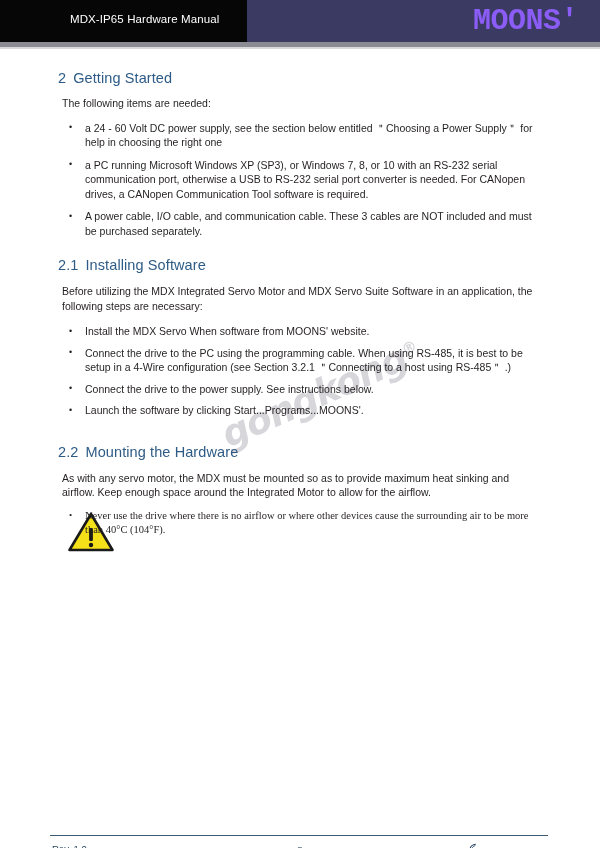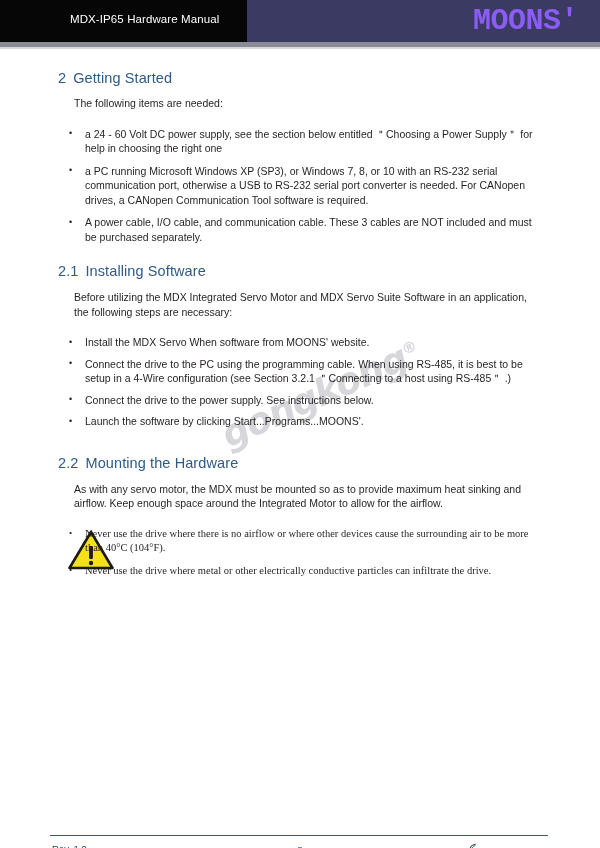--- a/index.html
+++ b/index.html
@@ -95,21 +95,21 @@
     font-weight: normal;
     margin: 0;
     padding: 0;
     letter-spacing: 0.1px;
   }
   h2.section .num { margin-right: 7px; }
 
   p.body {
     font-size: 10.5px;
     line-height: 14.5px;
-    margin: 16px;
+    margin: 4px;
     padding: 0;
     color: #231f20;
   }
 
   ul.bullets {
     list-style: none;
     margin: 8px;
     padding: 0;
   }
   ul.bullets > li {
@@ -275,21 +275,20 @@
     <div class="warn-row" style="margin-top:9px;font-family:Liberation Serif, serif;">
       <div class="warn-icon">
         <svg width="46" height="40" viewBox="0 0 46 40" xmlns="http://www.w3.org/2000/svg">
           <polygon points="23,2 44.5,38 1.5,38" fill="#f5e11a" stroke="#1a1a1a" stroke-width="2.6" stroke-linejoin="round"></polygon>
           <rect x="21.1" y="16" width="3.8" height="13" rx="1.1" fill="#1a1a1a"></rect>
           <circle cx="23" cy="33" r="2.2" fill="#1a1a1a"></circle>
         </svg>
       </div>
       <ul class="bullets warn-list">
         <li>Never use the drive where there is no airflow or where other devices cause the surrounding air to be more than 40°C (104°F).</li>
-        <li>Never use the drive where metal or other electrically conductive particles can infiltrate the drive.</li>
       </ul>
     </div>
 
   </div>
 
   <div class="footer-rule"></div>
 
   <div class="footer">
     <div class="footer-left">
       <div>Rev. 1.0</div>

